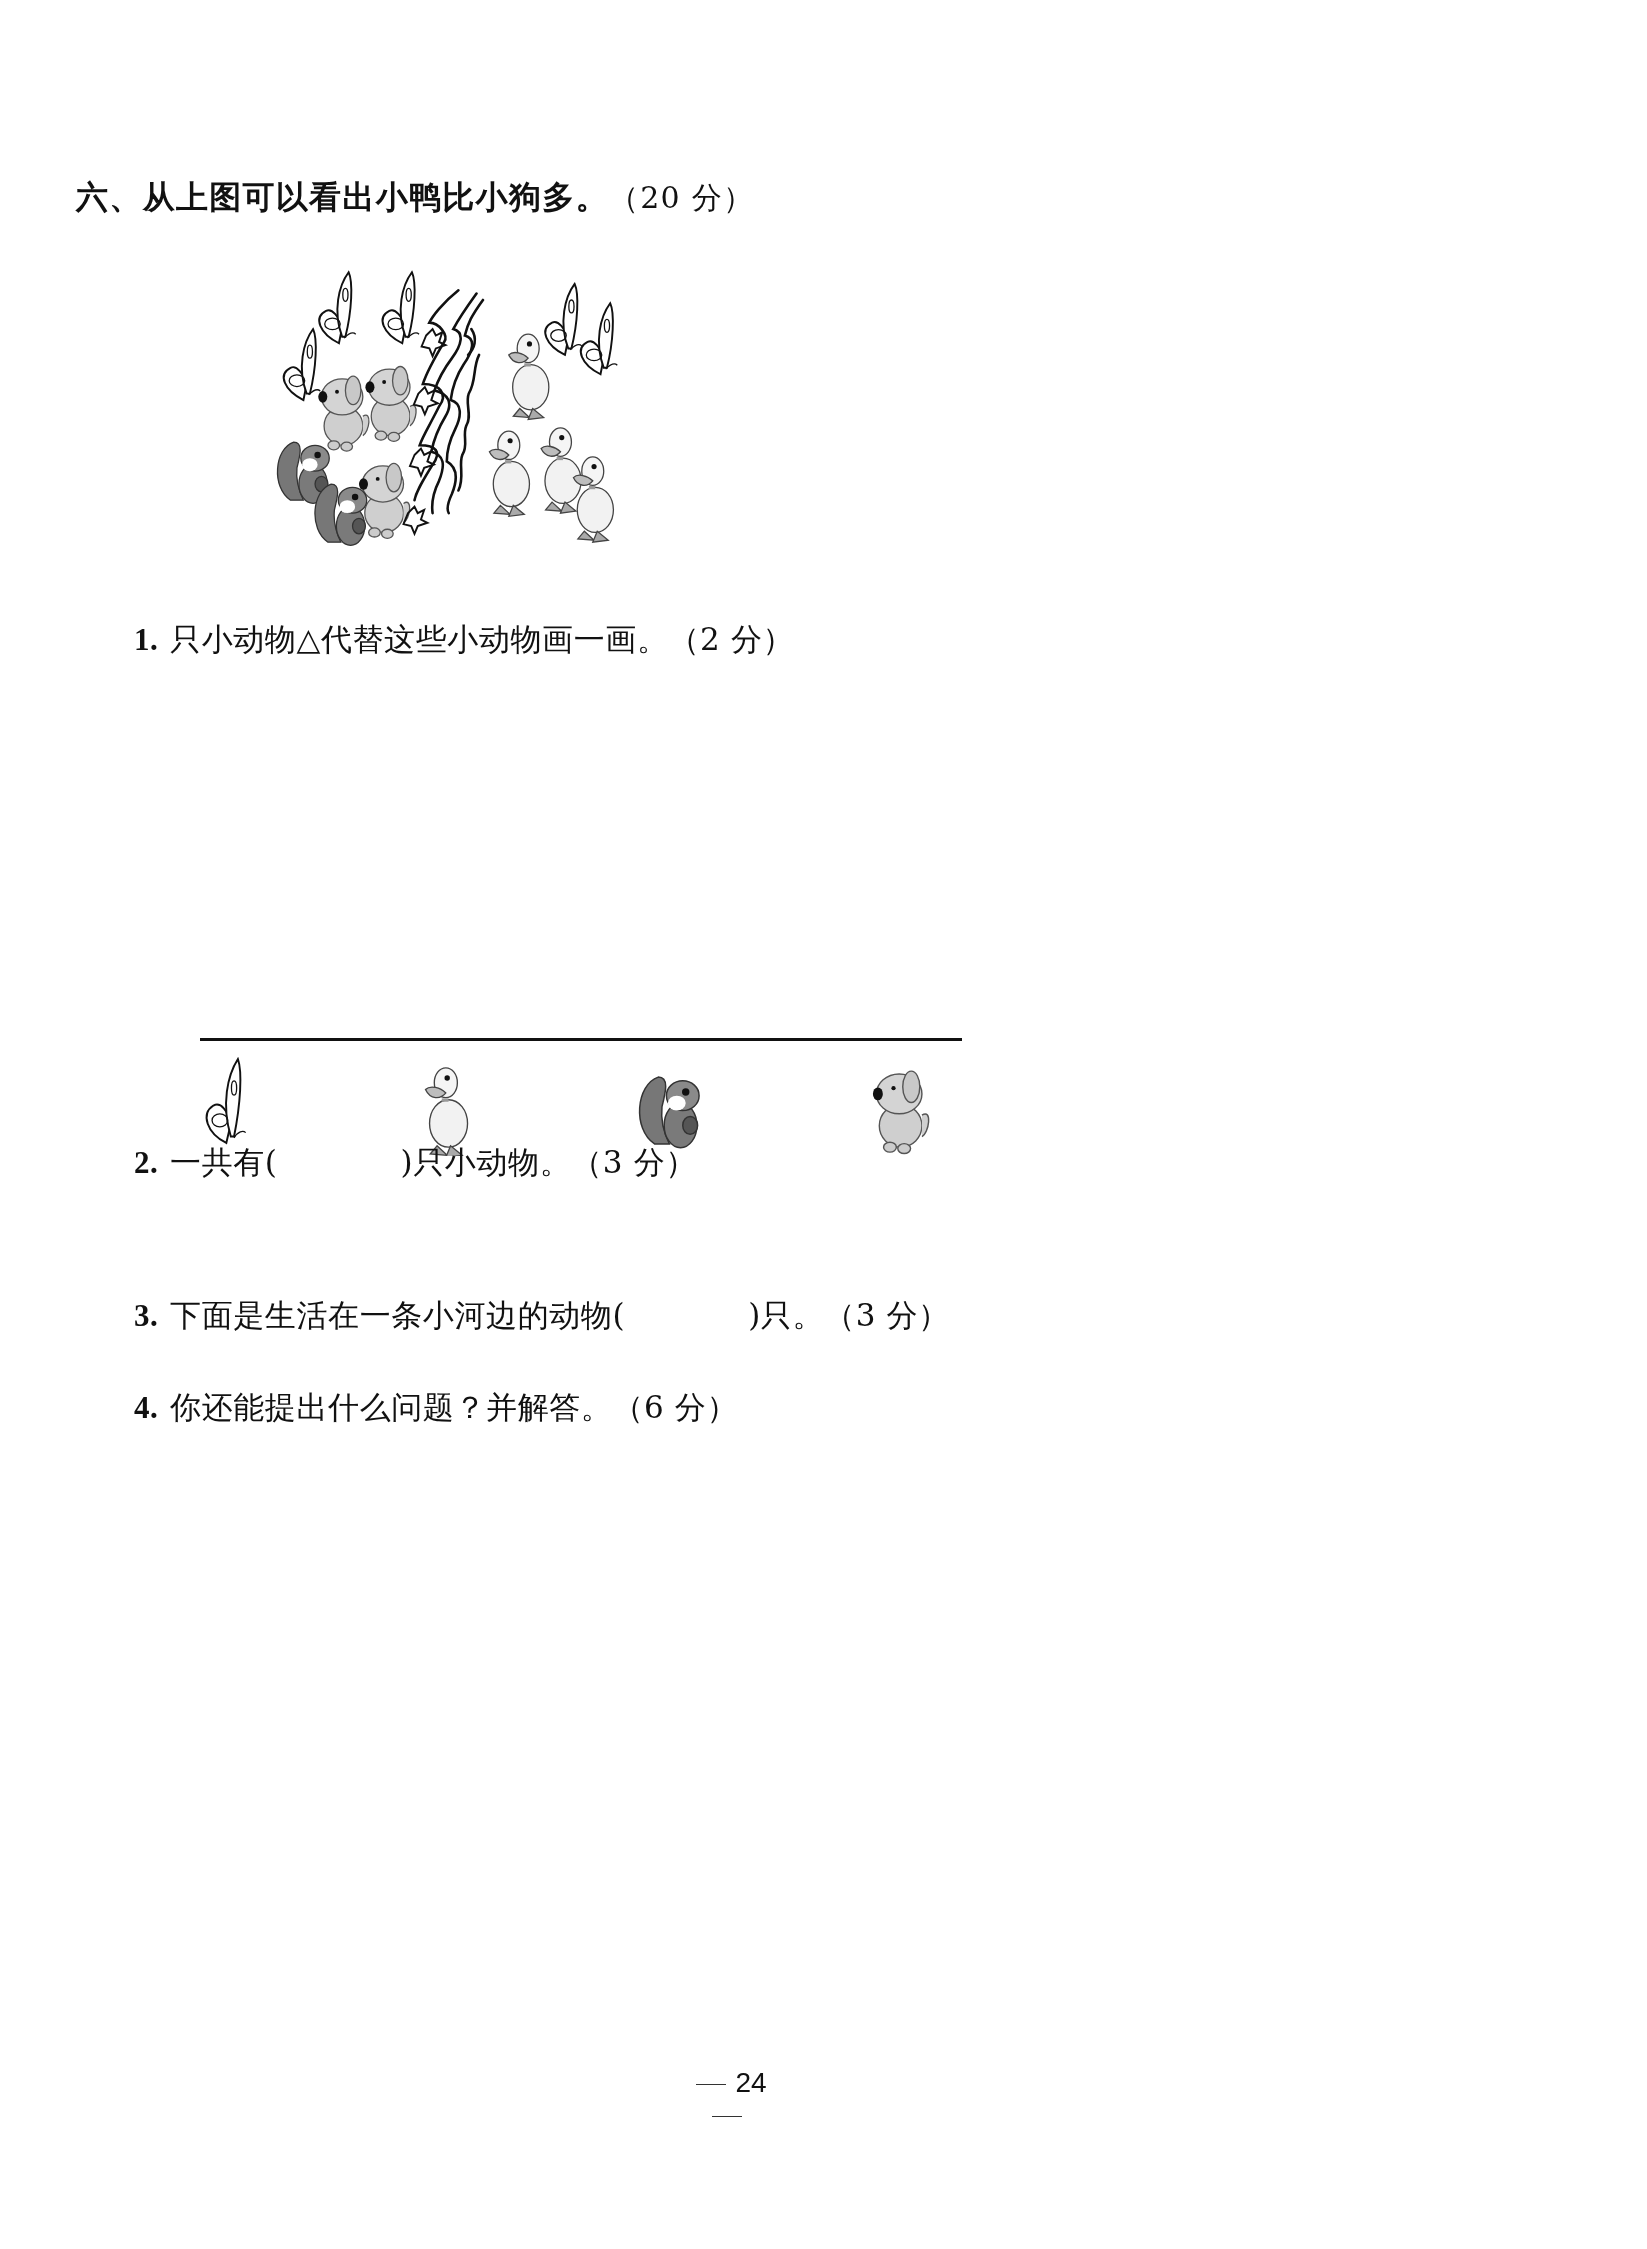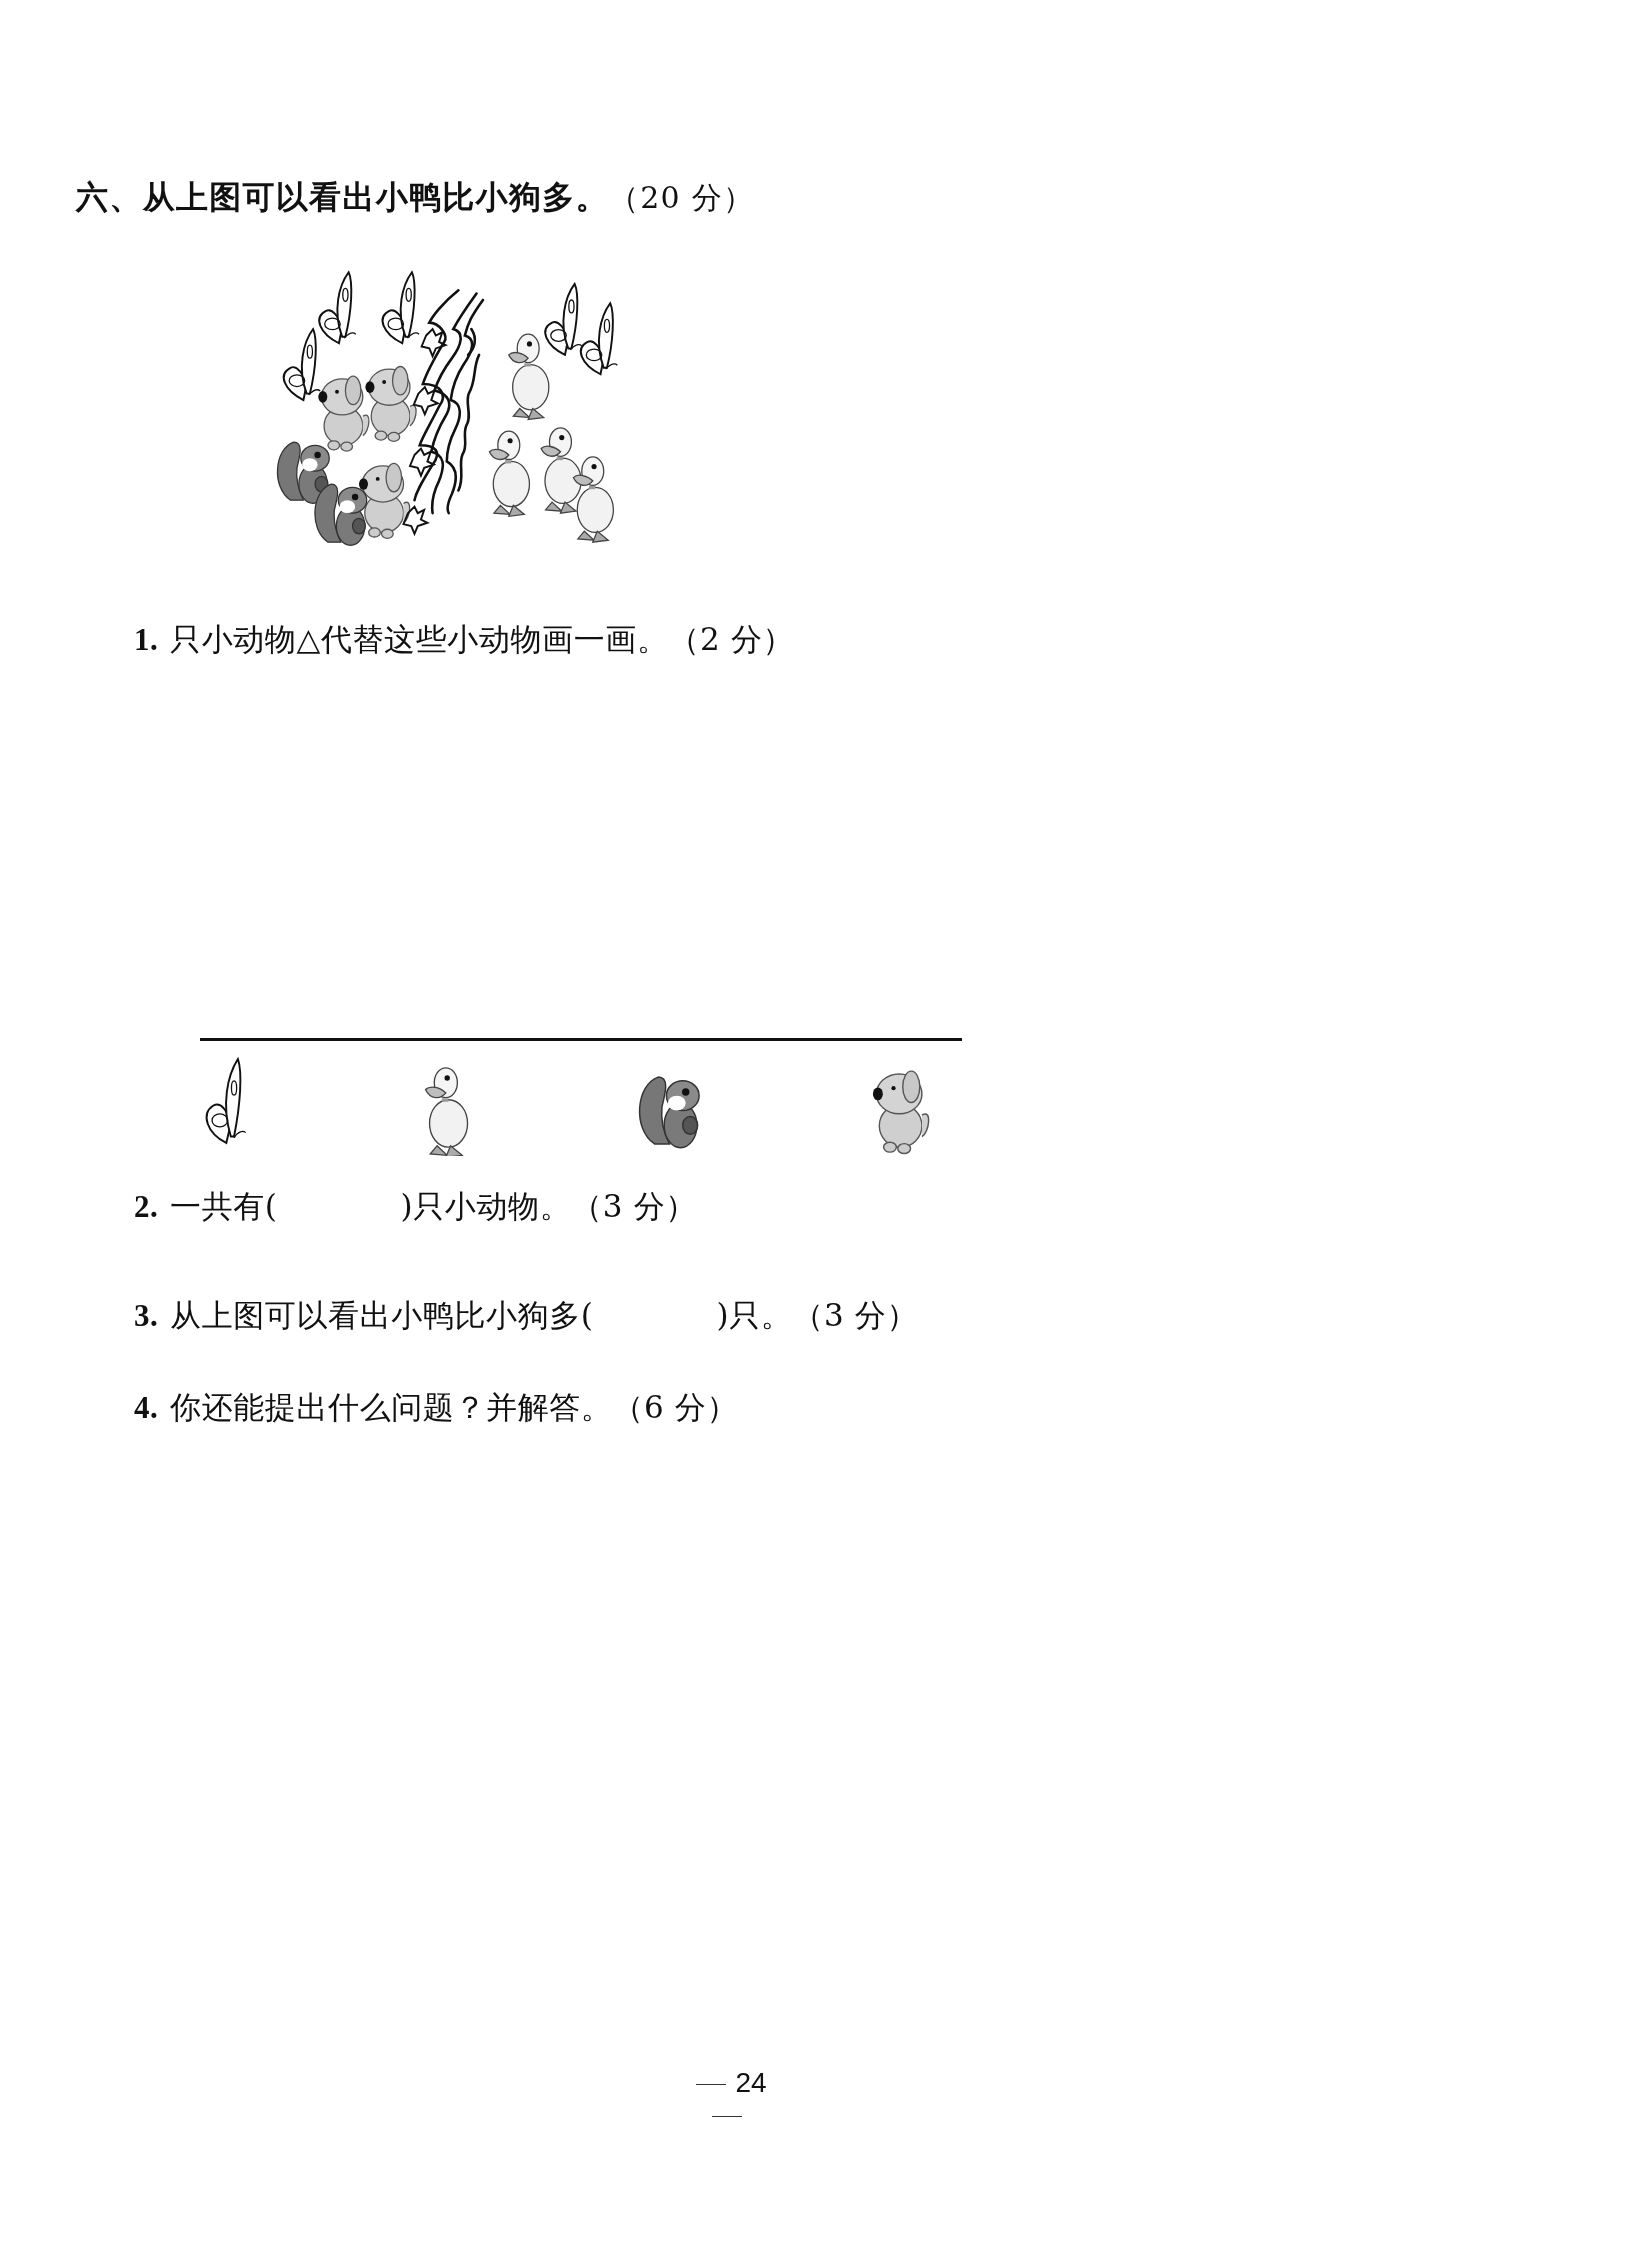--- a/index.html
+++ b/index.html
@@ -146,26 +146,26 @@
     <ellipse cx="38" cy="40" rx="32" ry="28" fill="#d4d4d4" stroke="#555" stroke-width="2"></ellipse>
     <ellipse cx="55" cy="30" rx="12" ry="22" fill="#c8c8c8" stroke="#555" stroke-width="2"></ellipse>
     <ellipse cx="8" cy="40" rx="7" ry="9" fill="#111"></ellipse>
     <circle cx="30" cy="32" r="3" fill="#111"></circle>
     <path d="M70 70 C85 60 80 95 70 100" fill="#d0d0d0" stroke="#555" stroke-width="2"></path>
     <ellipse cx="25" cy="115" rx="9" ry="7" fill="#ccc" stroke="#555" stroke-width="2"></ellipse>
     <ellipse cx="45" cy="117" rx="9" ry="7" fill="#ccc" stroke="#555" stroke-width="2"></ellipse>
   </g>
 </svg>
 
-<div class="abs q" style="top:1186px;">
+<div class="abs q" style="top:1142px;">
   <span class="num">2.</span><span>一共有(</span><span class="blank"></span><span>)只小动物。</span><span>（3 分）</span>
 </div>
 
 <div class="abs q" style="top:1295px;">
-  <span class="num">3.</span><span>从上图可以看出小鸭比小狗多(</span><span class="blank"></span><span>)只。</span><span>（3 分）</span>
+  <span class="num">3.</span><span>下面是生活在一条小河边的动物(</span><span class="blank"></span><span>)只。</span><span>（3 分）</span>
 </div>
 
 <div class="abs q" style="top:1387px;">
   <span class="num">4.</span><span>你还能提出什么问题？并解答。</span><span>（6 分）</span>
 </div>
 <div class="abs" style="left:129px; top:1447px; width:1357px; height:581px;"></div>
 
 <div class="abs page-num">
   <span class="dash"></span><span>24</span><span class="dash"></span>
 </div>

